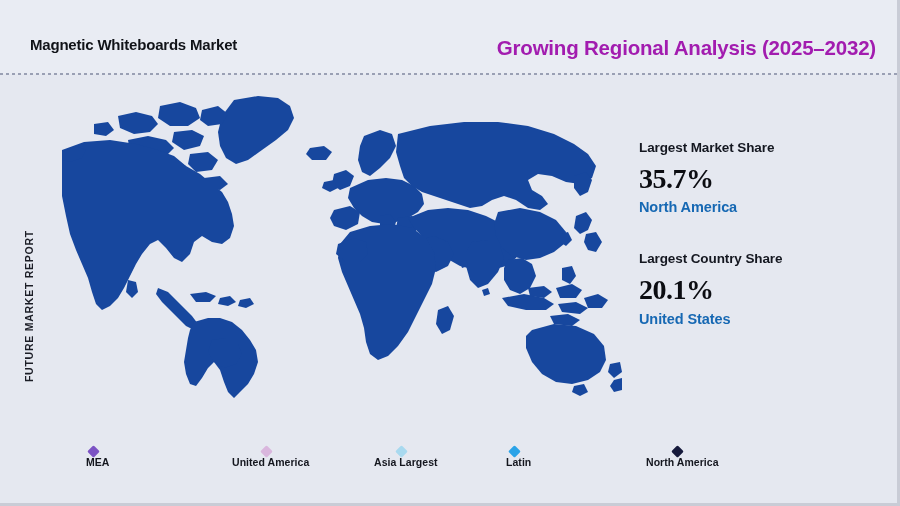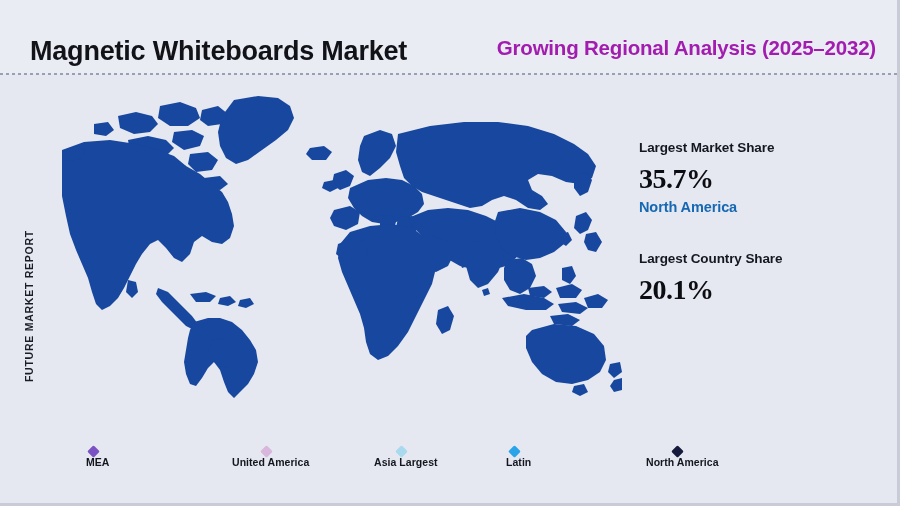--- a/index.html
+++ b/index.html
@@ -30,21 +30,21 @@
     left: 0;
     top: 0;
     width: 900px;
     height: 74px;
     background: #e9ecf3;
   }
   #header-title-left {
     position: absolute;
     left: 30px;
     top: 36px;
-    font-size: 27px;
+    font-size: 15px;
     font-weight: 700;
     color: #111318;
     letter-spacing: -0.2px;
     white-space: nowrap;
   }
   #header-title-right {
     position: absolute;
     right: 24px;
     top: 36px;
     font-size: 20.5px;
@@ -284,20 +284,21 @@
 
     <div class="stat-block">
       <div class="stat-label">Largest Market Share</div>
       <div class="stat-value">35.7%</div>
       <div class="stat-region">North America</div>
     </div>
 
     <div class="stat-block">
       <div class="stat-label">Largest Country Share</div>
       <div class="stat-value">20.1%</div>
+      <div class="stat-region">United States</div>
     </div>
 
   </div>
 
   <div id="legend">
 
     <div class="legend-item" style="left:0px">
       <span class="legend-marker" style="background:#7b52c4"></span>
       <span class="legend-label">MEA</span>
     </div>

